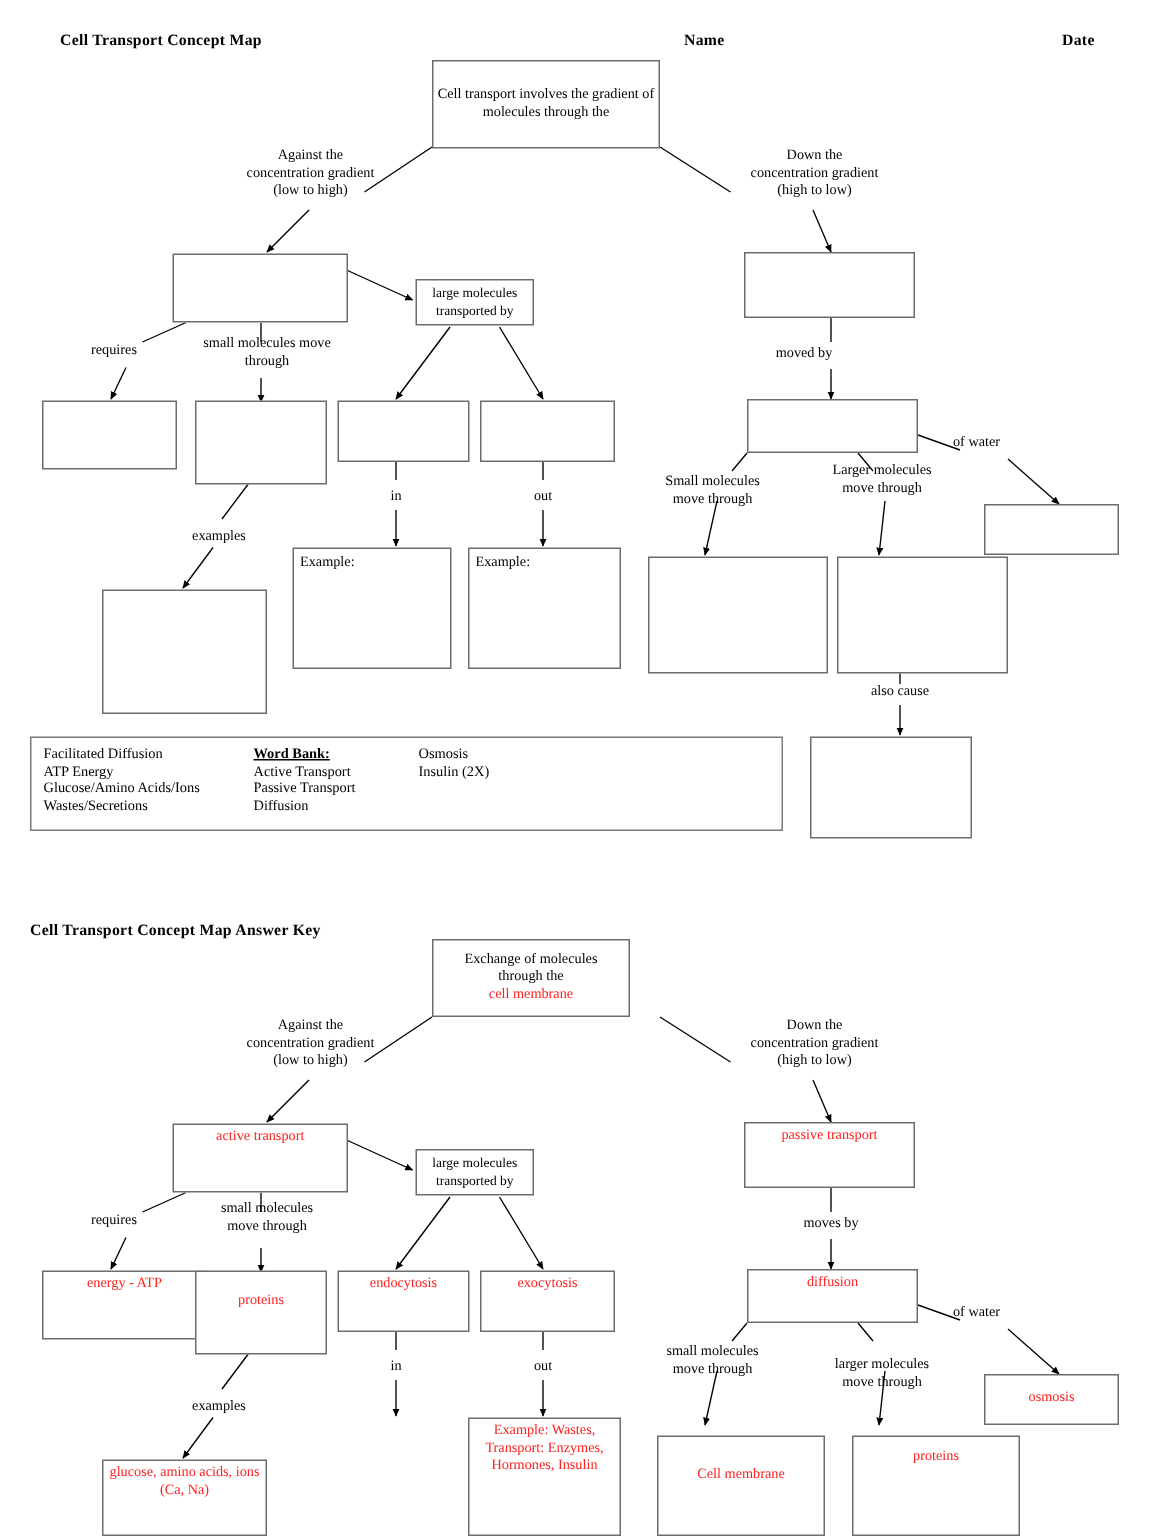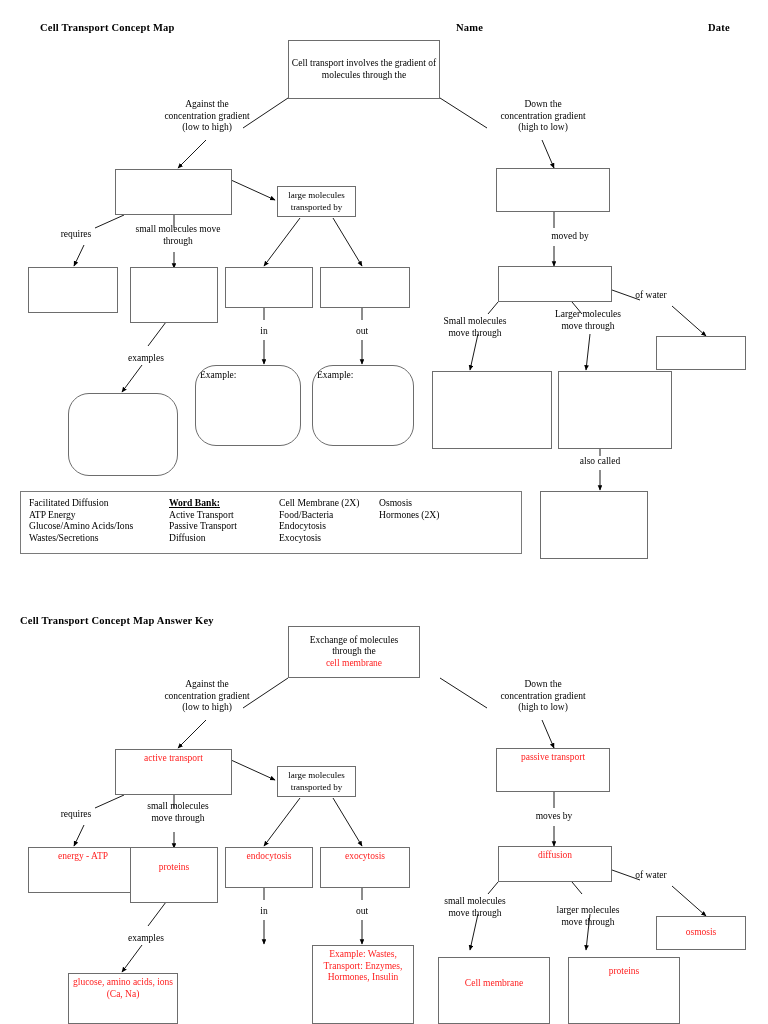--- a/index.html
+++ b/index.html
@@ -33,21 +33,21 @@
     display:flex;
     align-items:flex-start;
     justify-content:center;
     text-align:center;
     font-size:9.5px;
     line-height:11.5px;
     padding-top:3px;
     overflow:hidden;
   }
   .box.center{align-items:center;padding-top:0;}
-  .box.leftal{justify-content:flex-start;align-items:flex-start;text-align:left;padding-left:4px;padding-top:4px;border-radius:21px;}
+  .box.leftal{justify-content:flex-start;align-items:flex-start;text-align:left;padding-left:4px;padding-top:4px;}
   .box .inner{display:block;width:100%;}
   .box.red{color:#ff2020;}
 
   .lbl{
     position:absolute;
     font-size:9.5px;
     line-height:11.5px;
     text-align:center;
     white-space:pre-line;
     color:#000;
@@ -197,21 +197,21 @@
   <div class="box leftal" style="left:195px;top:365px;width:106px;height:81px;">
     <span class="inner">Example:</span>
   </div>
   <div class="box leftal" style="left:312px;top:365px;width:102px;height:81px;">
     <span class="inner">Example:</span>
   </div>
 
   <div class="box" style="left:496px;top:168px;width:114px;height:44px;">
     <span class="inner"></span>
   </div>
-  <div class="lbl" style="left:534px;top:231px;width:72px;">moved by</div>
+  <div class="lbl" style="left:500px;top:231px;width:72px;">moved by</div>
 
   <div class="box" style="left:498px;top:266px;width:114px;height:36px;">
     <span class="inner"></span>
   </div>
 
   <div class="lbl" style="left:428px;top:316px;width:94px;">Small molecules
 move through</div>
   <div class="lbl" style="left:540px;top:309px;width:96px;">Larger molecules
 move through</div>
   <div class="lbl" style="left:626px;top:290px;width:50px;">of water</div>
@@ -219,48 +219,42 @@
   <div class="box" style="left:656px;top:336px;width:90px;height:34px;">
     <span class="inner"></span>
   </div>
   <div class="box" style="left:432px;top:371px;width:120px;height:78px;">
     <span class="inner"></span>
   </div>
   <div class="box" style="left:558px;top:371px;width:114px;height:78px;">
     <span class="inner"></span>
   </div>
 
-  <div class="lbl" style="left:566px;top:456px;width:68px;">also called</div>
+  <div class="lbl" style="left:566px;top:456px;width:68px;">also cause</div>
   <div class="box" style="left:540px;top:491px;width:108px;height:68px;">
     <span class="inner"></span>
   </div>
 
   <div class="wordbank" style="left:20px;top:491px;width:502px;height:63px;">
     <div class="wb-grid">
       <div class="wb-col" style="width:140px;">
         <span class="wb-item">Facilitated Diffusion</span>
         <span class="wb-item">ATP Energy</span>
         <span class="wb-item">Glucose/Amino Acids/Ions</span>
         <span class="wb-item">Wastes/Secretions</span>
       </div>
       <div class="wb-col" style="width:110px;">
         <span class="wb-item wb-title">Word Bank:</span>
         <span class="wb-item">Active Transport</span>
         <span class="wb-item">Passive Transport</span>
         <span class="wb-item">Diffusion</span>
       </div>
-      <div class="wb-col" style="width:100px;">
-        <span class="wb-item">Cell Membrane (2X)</span>
-        <span class="wb-item">Food/Bacteria</span>
-        <span class="wb-item">Endocytosis</span>
-        <span class="wb-item">Exocytosis</span>
-      </div>
       <div class="wb-col" style="width:90px;">
         <span class="wb-item">Osmosis</span>
-        <span class="wb-item">Hormones (2X)</span>
+        <span class="wb-item">Insulin (2X)</span>
       </div>
     </div>
   </div>
 
   <div class="hdr" style="left:20px;top:615px;">Cell Transport Concept Map Answer Key</div>
 
   <div class="box center" style="left:288px;top:626px;width:132px;height:52px;">
     <span class="inner">
       <span>Exchange of molecules</span><br>
       <span>through the</span><br>

